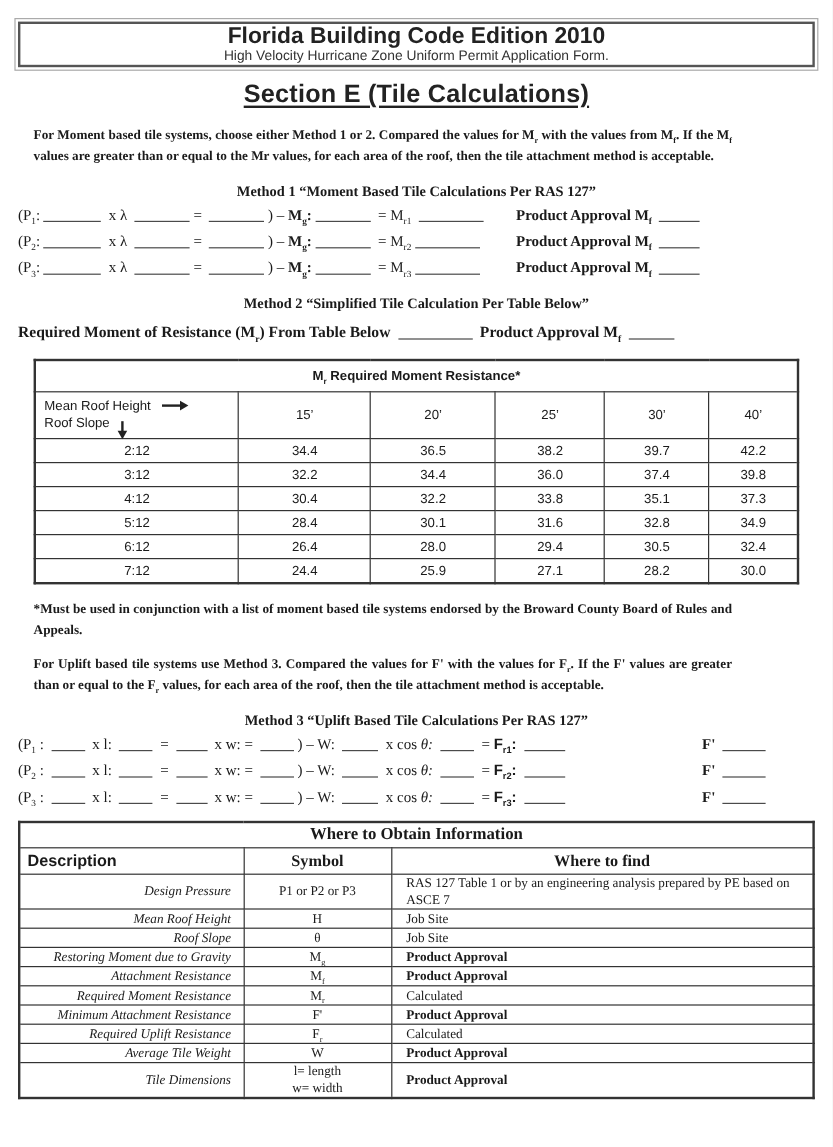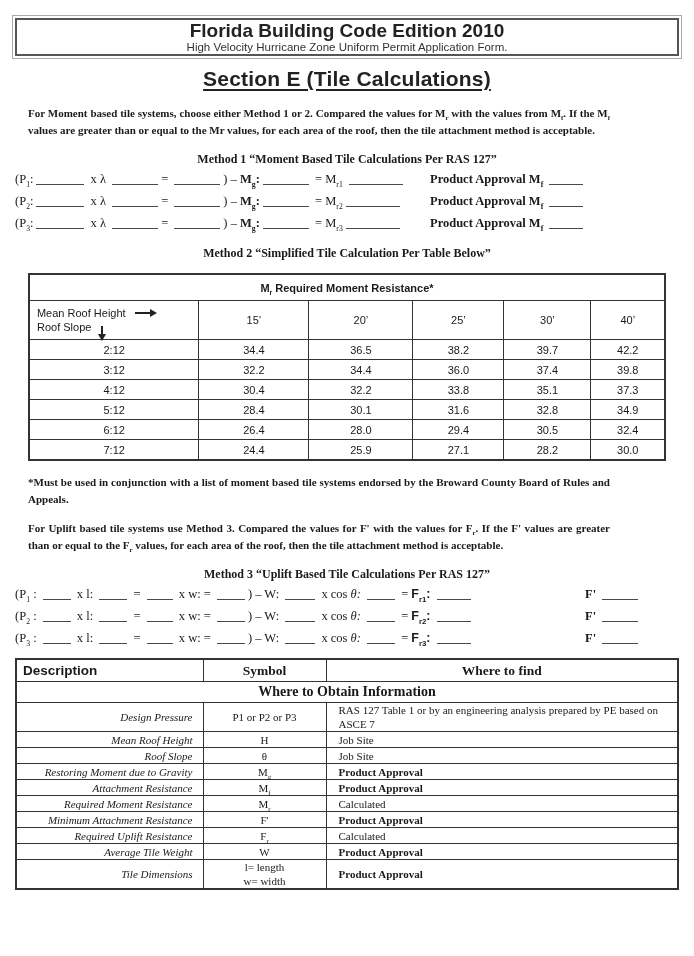--- a/index.html
+++ b/index.html
@@ -98,20 +98,21 @@
     <span class="f-left"><span class="">(P</span><sub class="">1</sub><span class="">:</span><span class="blank" style="width: 48px;"></span><span class=""> x λ </span><span class="blank" style="width: 46px;"></span><span class="">= </span><span class="blank" style="width: 46px;"></span><span class="">) – </span><span class="b">M</span><sub class="b">g</sub><span class="b">:</span><span class="blank" style="width: 46px;"></span><span class=""> = M</span><sub class="">r1</sub><span class=""> </span><span class="blank" style="width: 54px;"></span></span><span class="f-right"><span class="b">Product Approval M</span><sub class="b">f</sub><span class=""> </span><span class="blank" style="width: 34px;"></span></span>
   </div>
   <div class="f-row">
     <span class="f-left"><span class="">(P</span><sub class="">2</sub><span class="">:</span><span class="blank" style="width: 48px;"></span><span class=""> x λ </span><span class="blank" style="width: 46px;"></span><span class="">= </span><span class="blank" style="width: 46px;"></span><span class="">) – </span><span class="b">M</span><sub class="b">g</sub><span class="b">:</span><span class="blank" style="width: 46px;"></span><span class=""> = M</span><sub class="">r2</sub><span class="blank" style="width: 54px;"></span></span><span class="f-right"><span class="b">Product Approval M</span><sub class="b">f</sub><span class=""> </span><span class="blank" style="width: 34px;"></span></span>
   </div>
   <div class="f-row">
     <span class="f-left"><span class="">(P</span><sub class="">3</sub><span class="">:</span><span class="blank" style="width: 48px;"></span><span class=""> x λ </span><span class="blank" style="width: 46px;"></span><span class="">= </span><span class="blank" style="width: 46px;"></span><span class="">) – </span><span class="b">M</span><sub class="b">g</sub><span class="b">:</span><span class="blank" style="width: 46px;"></span><span class=""> = M</span><sub class="">r3</sub><span class="blank" style="width: 54px;"></span></span><span class="f-right"><span class="b">Product Approval M</span><sub class="b">f</sub><span class=""> </span><span class="blank" style="width: 34px;"></span></span>
   </div>
 
   <div class="m-head">Method 2 “Simplified Tile Calculation Per Table Below”</div>
+  <div class="m2line"><span class="b">Required Moment of Resistance (M</span><sub class="b">r</sub><span class="b">) From Table Below </span><span class="blank" style="width: 62px;"></span><span class=""> </span><span class="b">Product Approval M</span><sub class="b">f</sub><span class="b"> </span><span class="blank" style="width: 38px;"></span></div>
 
   <table class="mr-table sans">
     <colgroup>
       <col style="width:170px">
         <col style="width:110px">
         <col style="width:104px">
       <col style="width:91px">
         <col style="width:87px">
         <col style="width:74px">
     </colgroup>
@@ -199,27 +200,27 @@
   </div>
 
   <table class="info-table">
     <colgroup>
       <col style="width:187px">
         <col style="width:123px">
         <col style="width:352px">
     </colgroup>
     <thead>
       <tr>
+        <th class="info-title" colspan="3">Where to Obtain Information</th>
+      </tr>
+      <tr>
         <th class="ih-desc sans">Description</th>
         <th class="ih-sym">Symbol</th>
         <th class="ih-find">Where to find</th>
       </tr>
-      <tr>
-        <th class="info-title" colspan="3">Where to Obtain Information</th>
-      </tr>
     </thead>
     <tbody>
         <tr>
           <td class="desc">Design Pressure</td>
           <td class="sym">P1 or P2 or P3</td>
           <td class="find">RAS 127 Table 1 or by an engineering analysis prepared by  PE based on ASCE 7</td>
         </tr>
         <tr>
           <td class="desc">Mean Roof Height</td>
           <td class="sym">H</td>

